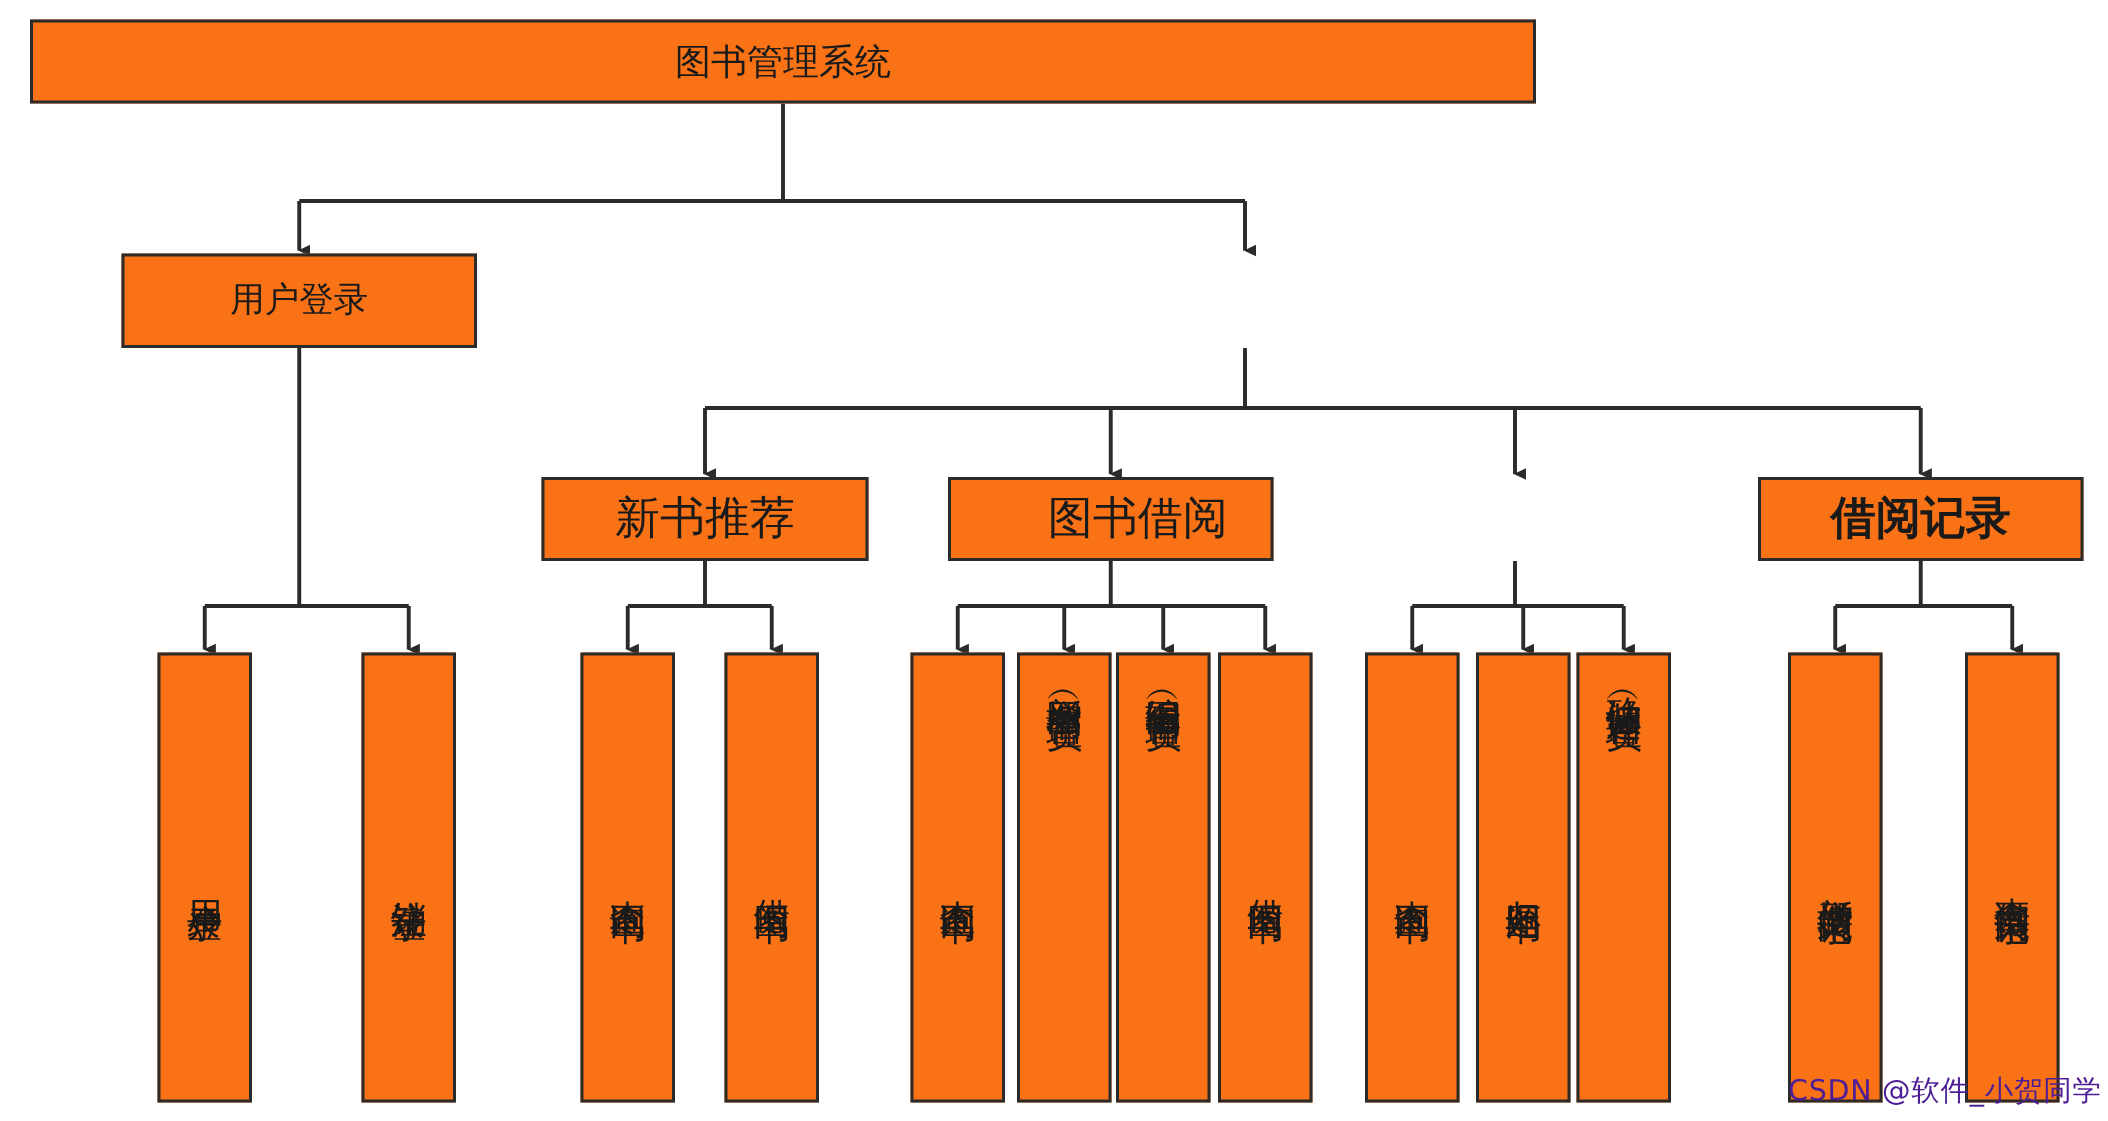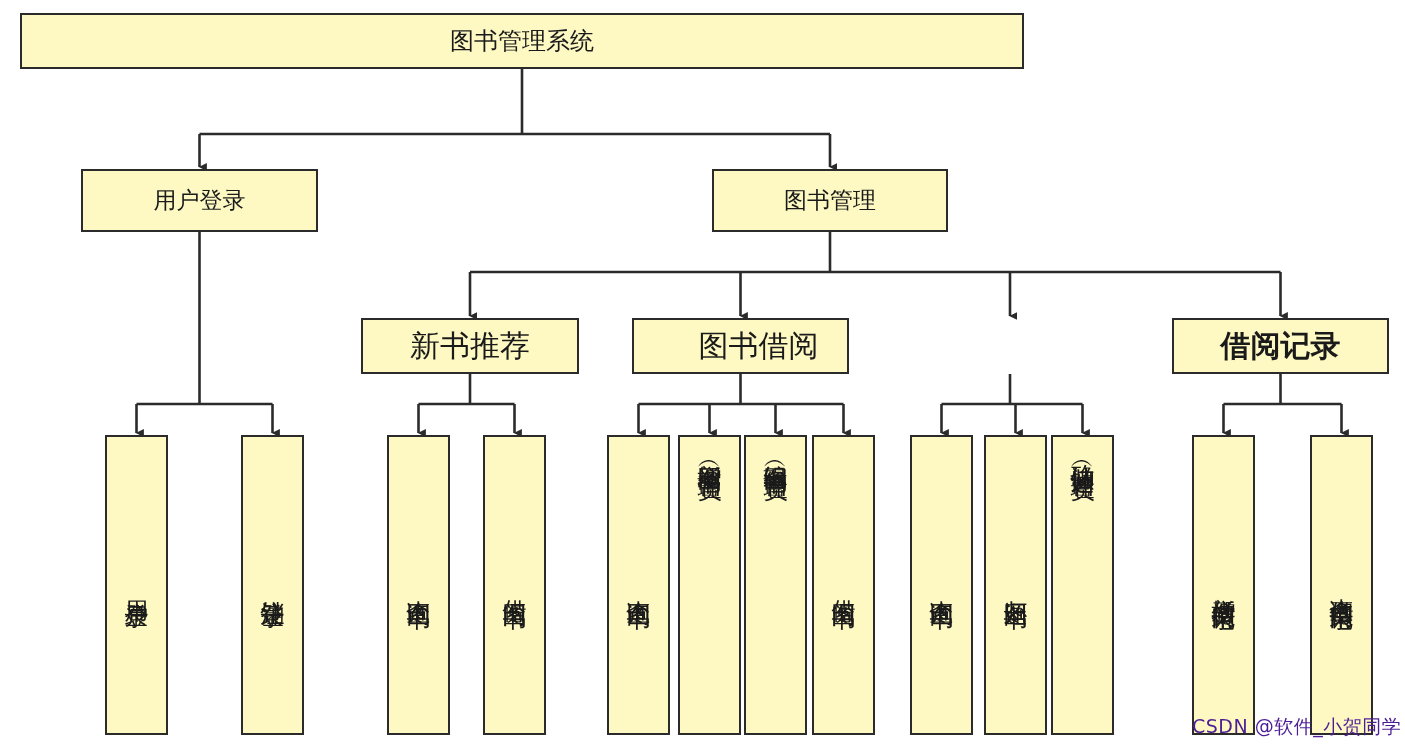--- a/index.html
+++ b/index.html
@@ -21,21 +21,21 @@
     position: absolute;
     left: 0;
     top: 0;
     width: 1405px;
     height: 747px;
     pointer-events: none;
   }
   .node {
     position: absolute;
     box-sizing: border-box;
-    background: #fef9c3;
+    background: #f97316;
     border: 2.5px solid #2b2b2b;
     display: flex;
     align-items: center;
     justify-content: center;
     color: #1a1a1a;
     z-index: 2;
   }
   .node .label {
     display: block;
     text-align: center;
@@ -116,23 +116,20 @@
       </g>
   </svg>
 
   <div class="node node-root" style="left:20px;top:13px;width:1004px;height:56px;">
     <span class="label">图书管理系统</span>
   </div>
 
   <div class="node node-l2" style="left:81px;top:169px;width:237px;height:63px;">
     <span class="label">用户登录</span>
   </div>
-  <div class="node node-l2" style="left:712px;top:169px;width:236px;height:63px;">
-    <span class="label">图书管理</span>
-  </div>
 
   <div class="node node-l3" style="left:361px;top:318px;width:218px;height:56px;">
     <span class="label">新书推荐</span>
   </div>
   <div class="node node-l3" style="left:632px;top:318px;width:217px;height:56px;padding-left:36px;">
     <span class="label">图书借阅</span>
   </div>
   <div class="node node-l3" style="left:1172px;top:318px;width:217px;height:56px;font-weight:bold;">
     <span class="label">借阅记录</span>
   </div>

